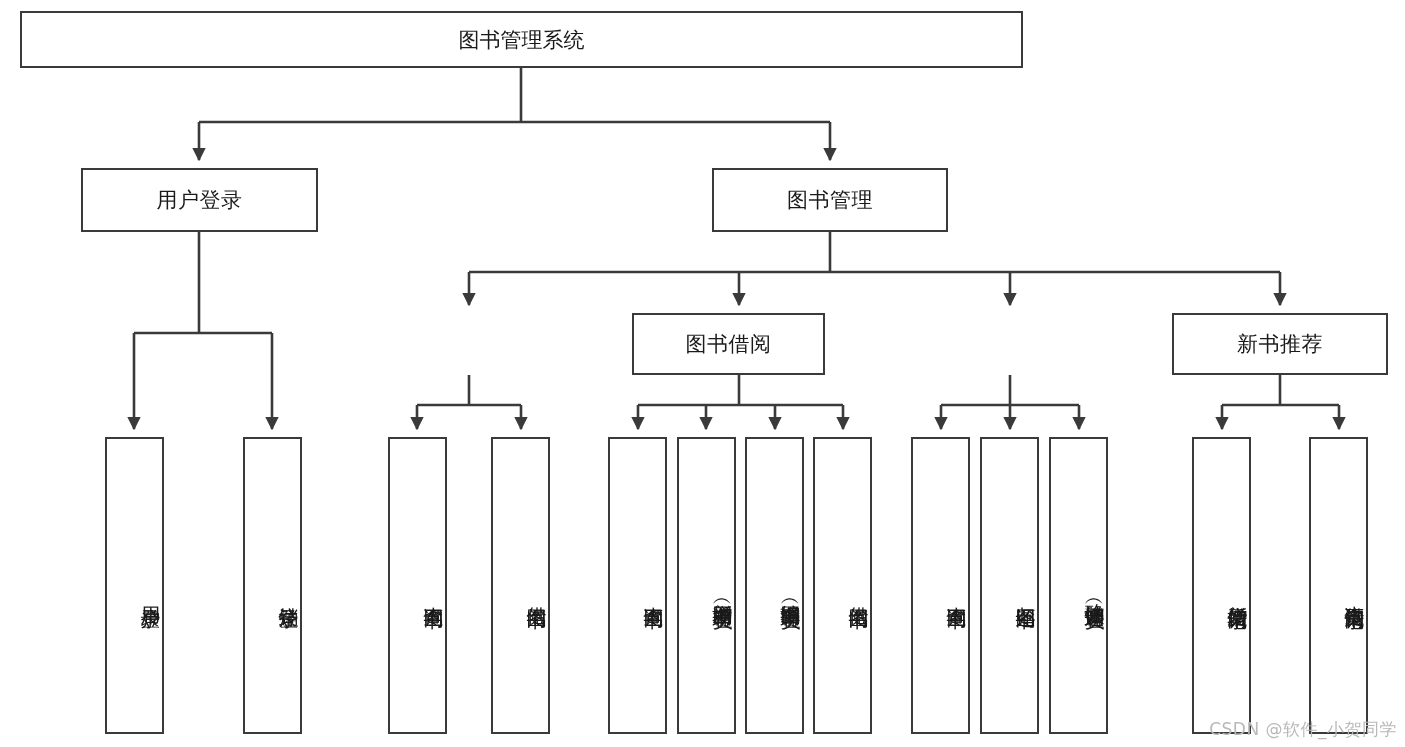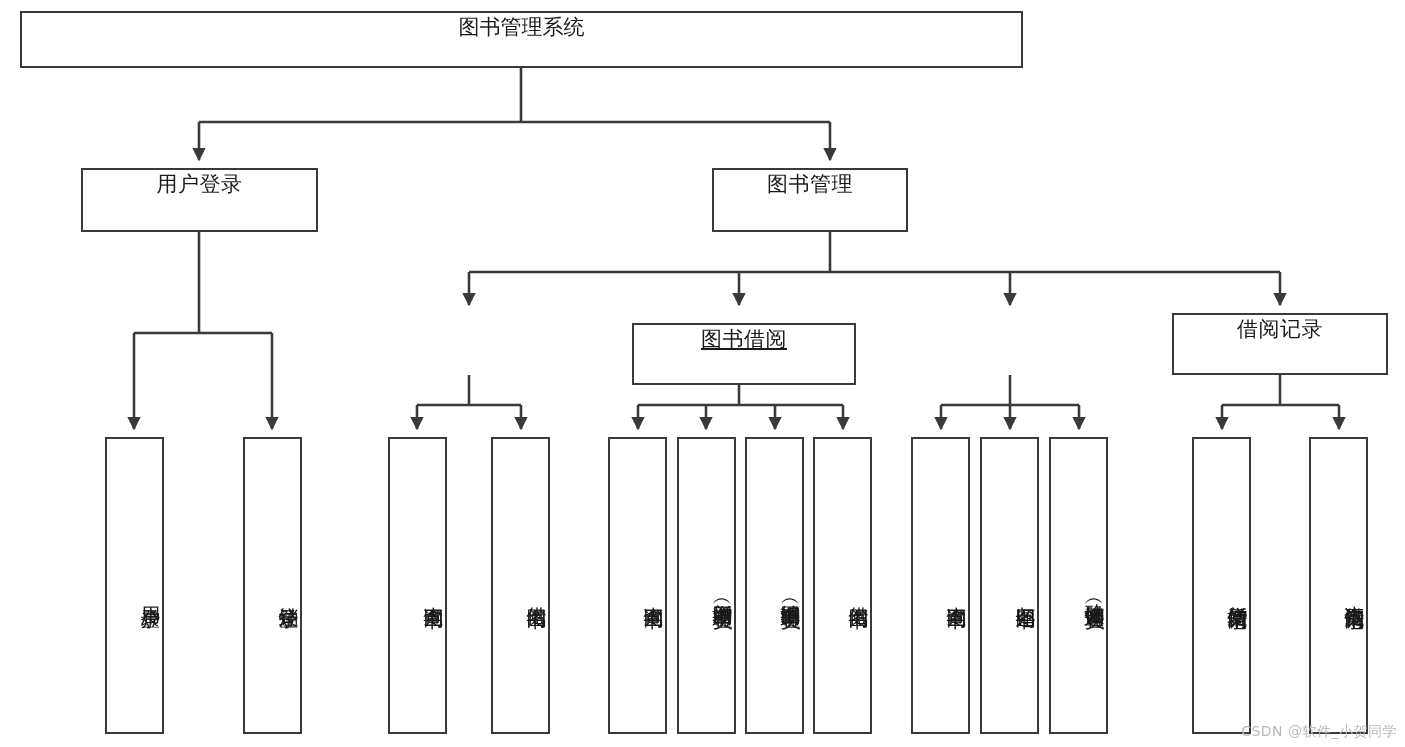--- a/index.html
+++ b/index.html
@@ -27,21 +27,21 @@
     width: 1405px;
     height: 747px;
     pointer-events: none;
   }
   .node {
     position: absolute;
     box-sizing: border-box;
     border: 2px solid #3a3a3a;
     background: #ffffff;
     display: flex;
-    align-items: flex-start;
+    align-items: center;
     justify-content: center;
     color: #1a1a1a;
     text-align: center;
   }
   .node-h {
     font-size: 21px;
     letter-spacing: 0.5px;
   }
   .node-root {
     font-size: 21px;
@@ -58,21 +58,21 @@
   }
   .node-v span {
     writing-mode: vertical-rl;
     text-orientation: upright;
     display: block;
   }
   .watermark {
     position: absolute;
     right: 8px;
     bottom: 6px;
-    font-size: 14px;
+    font-size: 17px;
     color: #b9b9b9;
     letter-spacing: 0.5px;
     user-select: none;
     white-space: nowrap;
   }
 </style>
 </head>
 <body>
 
 <div id="diagram-root">
@@ -127,29 +127,29 @@
     </g>
   </svg>
 
   <div class="node node-root" style="left:20px; top:11px; width:1003px; height:57px;">
     <span>图书管理系统</span>
   </div>
 
   <div class="node node-h" style="left:81px; top:168px; width:237px; height:64px;">
     <span>用户登录</span>
   </div>
-  <div class="node node-h" style="left:712px; top:168px; width:196px; height:64px;">
+  <div class="node node-h" style="left:712px; top:168px; width:236px; height:64px;">
     <span>图书管理</span>
   </div>
 
-  <div class="node node-h" style="left:632px; top:323px; width:224px; height:62px;text-decoration:underline;">
+  <div class="node node-h" style="left:632px; top:313px; width:193px; height:62px;">
     <span>图书借阅</span>
   </div>
   <div class="node node-h" style="left:1172px; top:313px; width:216px; height:62px;">
-    <span>借阅记录</span>
+    <span>新书推荐</span>
   </div>
 
   <div class="node node-v" style="left:105px; top:437px; width:59px; height:297px;">
     <span>用户登录</span>
   </div>
   <div class="node node-v" style="left:243px; top:437px; width:59px; height:297px;">
     <span>注销登录</span>
   </div>
 
   <div class="node node-v" style="left:388px; top:437px; width:59px; height:297px;">

